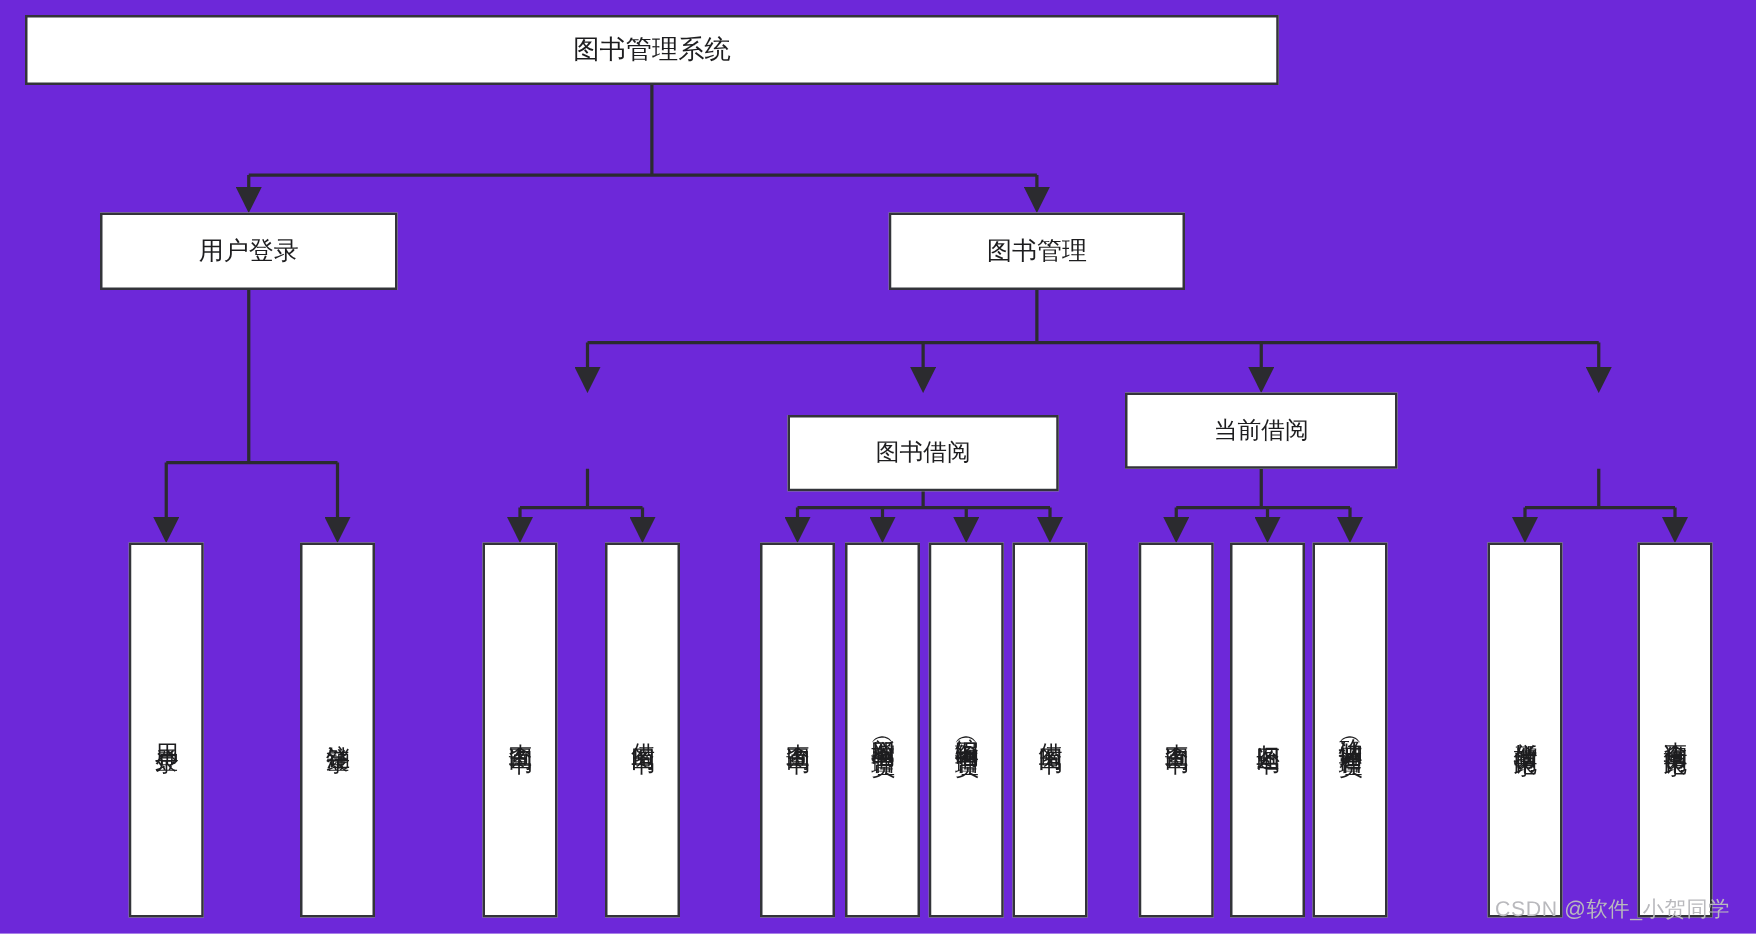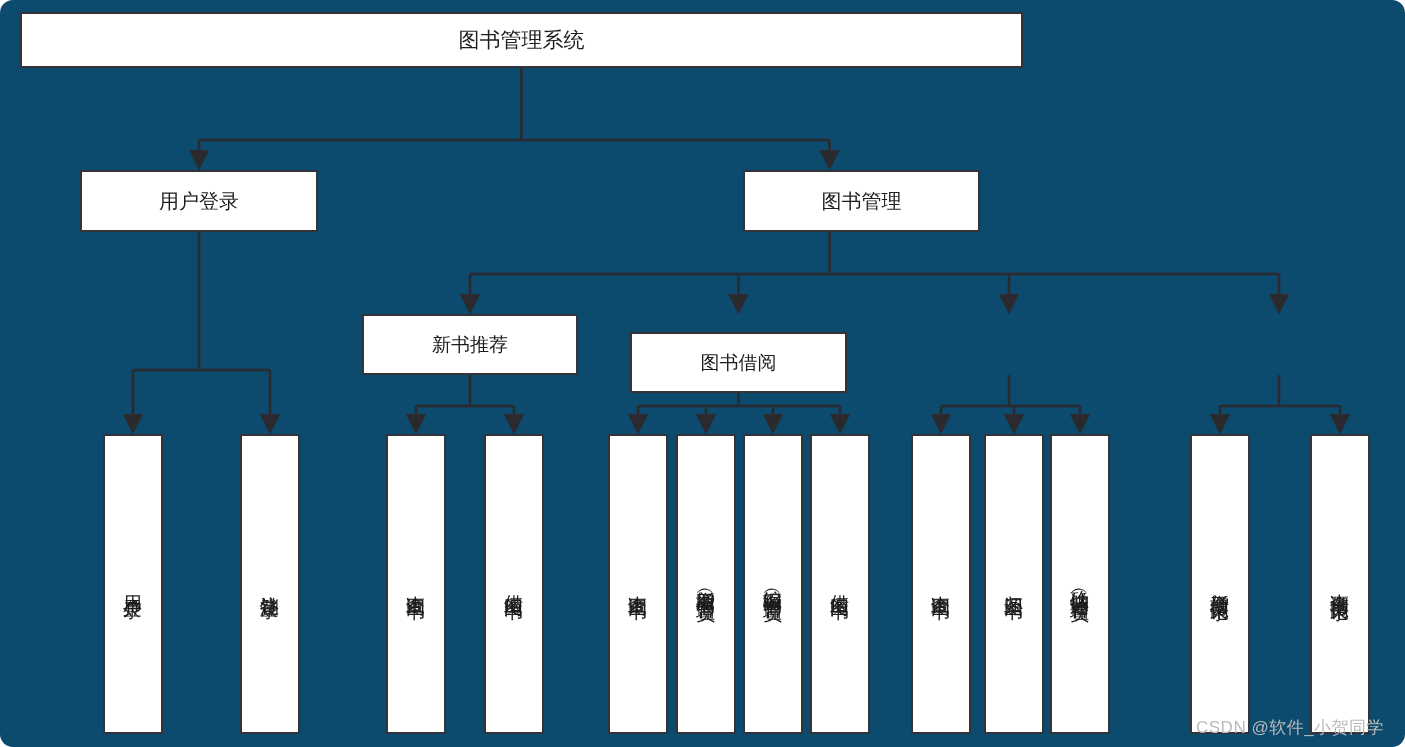--- a/index.html
+++ b/index.html
@@ -7,23 +7,22 @@
     padding: 0;
     background: #ffffff;
   }
   body {
     font-family: "Liberation Sans", "DejaVu Sans", sans-serif;
   }
   #stage {
     position: relative;
     width: 1405px;
     height: 747px;
-    background: #0c4a6e;
+    background: #6d28d9;
     overflow: hidden;
-    border-radius: 13px;
   }
   svg.diagram {
     position: absolute;
     left: 0;
     top: 0;
     width: 1405px;
     height: 747px;
   }
   .nodebox {
     position: absolute;
@@ -120,29 +119,29 @@
       </g>
   </svg>
 
   <div class="nodebox lvl0" id="box-root" style="left: 20px; top: 12px; width: 1003px; height: 56px;">
     <span class="lbl">图书管理系统</span>
   </div>
 
   <div class="nodebox lvl1" id="box-l1-0" style="left: 80px; top: 170px; width: 238px; height: 62px;">
     <span class="lbl">用户登录</span>
   </div>
-  <div class="nodebox lvl1" id="box-l1-1" style="left: 711px; top: 170px; width: 237px; height: 62px; margin-left: 32px;">
+  <div class="nodebox lvl1" id="box-l1-1" style="left: 711px; top: 170px; width: 237px; height: 62px;">
     <span class="lbl">图书管理</span>
   </div>
 
-  <div class="nodebox lvl2" id="box-l2-0" style="left: 362px; top: 314px; width: 216px; height: 61px;">
-    <span class="lbl">新书推荐</span>
-  </div>
   <div class="nodebox lvl2" id="box-l2-1" style="left: 630px; top: 332px; width: 217px; height: 61px;">
     <span class="lbl">图书借阅</span>
+  </div>
+  <div class="nodebox lvl2" id="box-l2-2" style="left: 900px; top: 314px; width: 218px; height: 61px;">
+    <span class="lbl">当前借阅</span>
   </div>
 
   <div id="leaf-layer">
       <div class="leafbox" style="left: 103px; top: 434px; width: 60px; height: 300px;">
         <span class="vlbl">用户登录</span>
       </div>
       <div class="leafbox" style="left: 240px; top: 434px; width: 60px; height: 300px;">
         <span class="vlbl">注销登录</span>
       </div>
       <div class="leafbox" style="left: 386px; top: 434px; width: 60px; height: 300px;">

